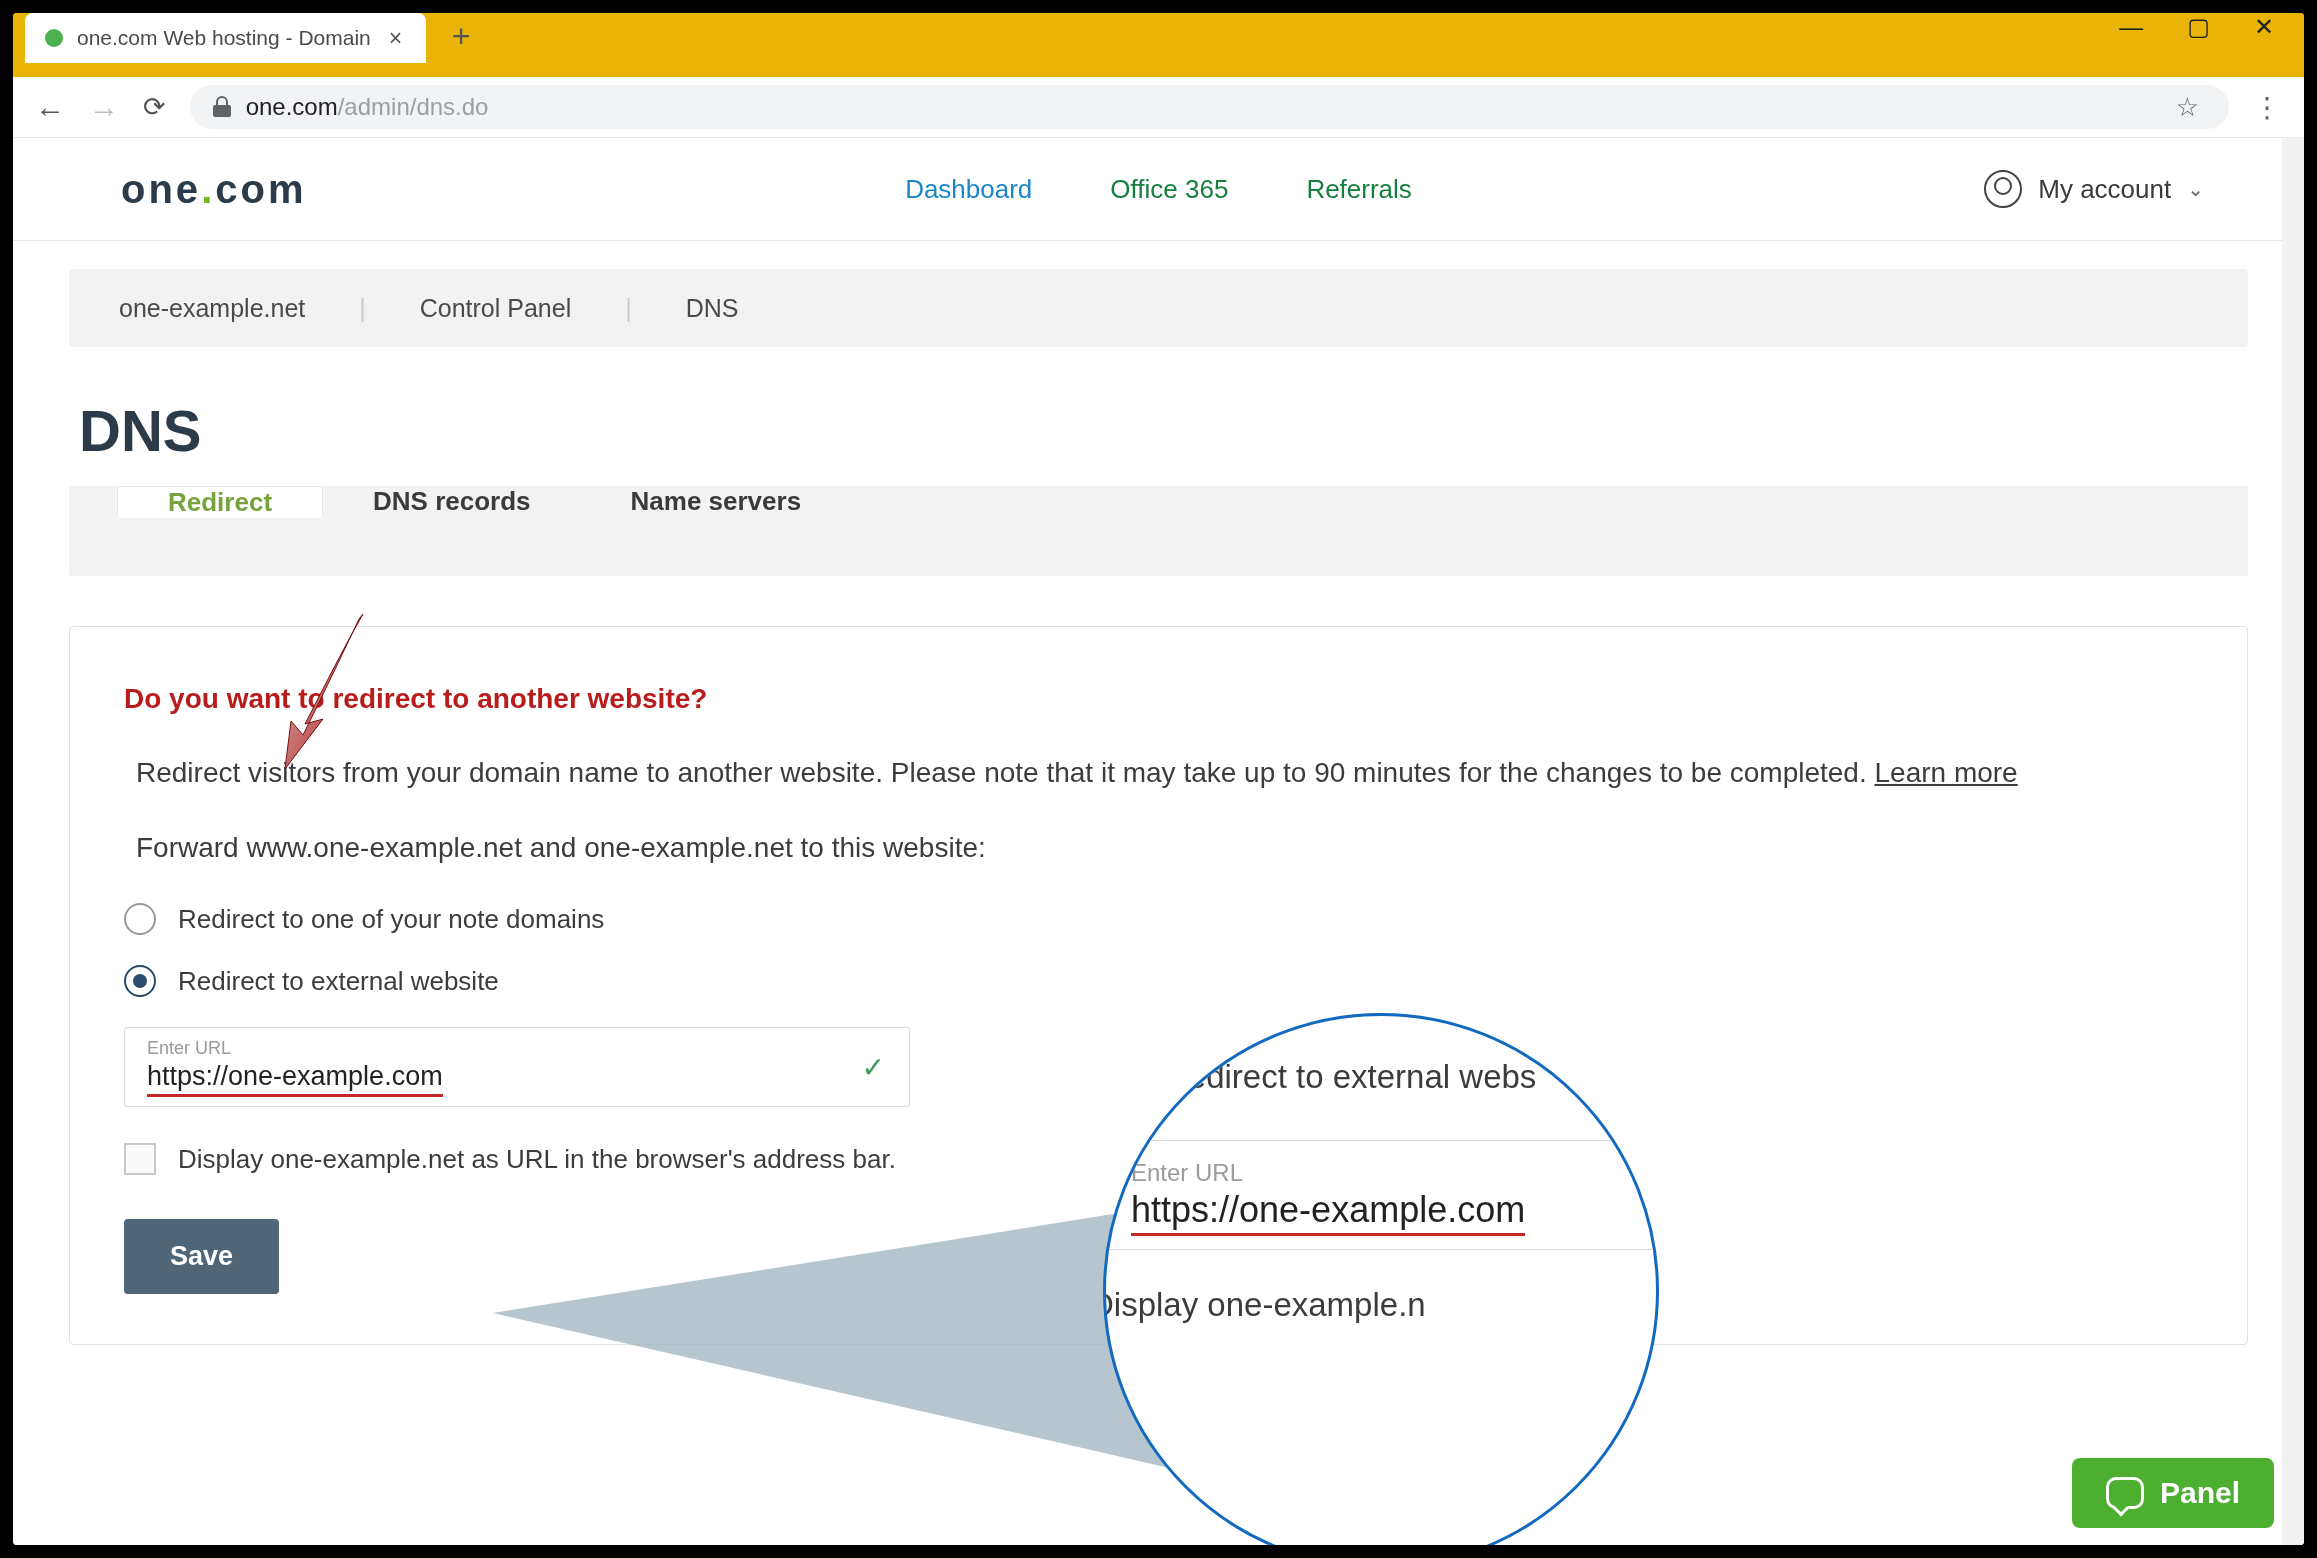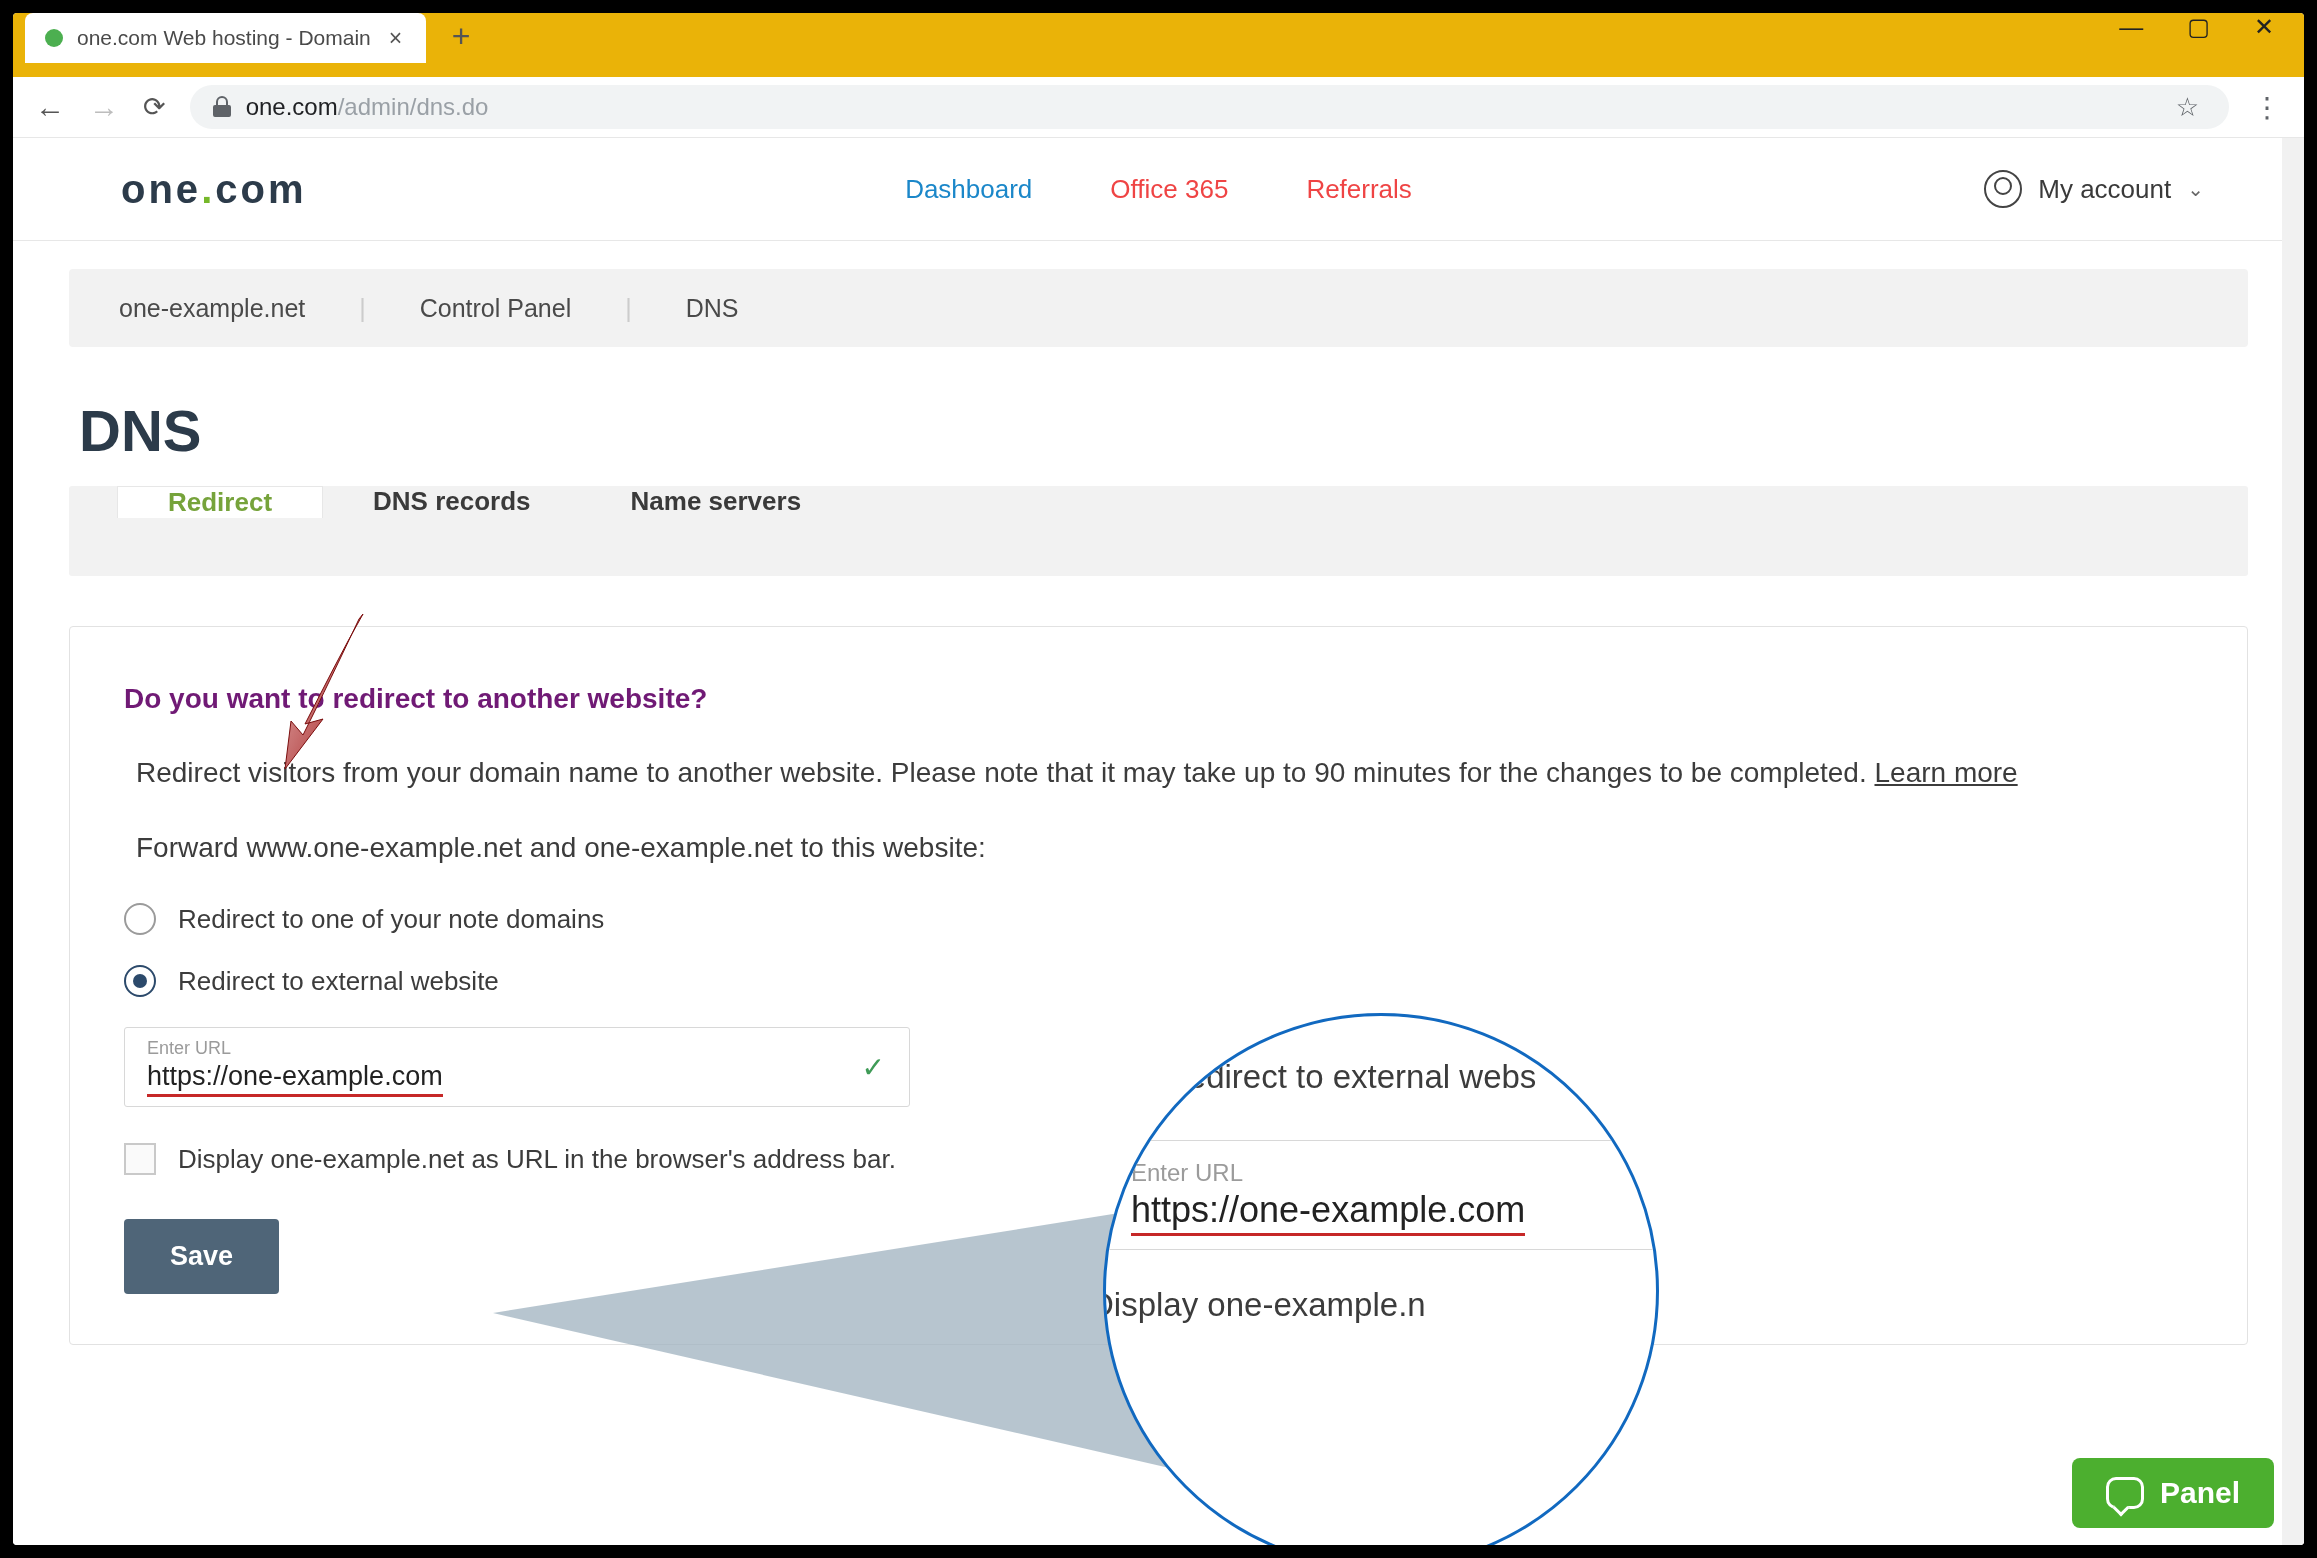--- a/index.html
+++ b/index.html
@@ -27,38 +27,38 @@
 .kebab{font-size:28px;color:#5f6368;letter-spacing:1px;}
 
 
 .page{position:relative;height:calc(100% - 124px);overflow:hidden;background:#fff;}
 .scrollbar-track{position:absolute;right:0;top:0;width:22px;height:100%;background:#f1f1f1;}
 
 .header{height:102px;border-bottom:1px solid #e7e7e7;display:flex;align-items:center;padding:0 100px 0 108px;}
 .logo{font-size:40px;font-weight:600;letter-spacing:3px;color:#2c3b4a;}
 .logo .dot{color:#76b82a;}
 .topnav{display:flex;gap:78px;margin-left:auto;margin-right:auto;}
-.topnav a{font-size:26px;color:#ef4444;text-decoration:none;cursor:pointer;}
+.topnav a{font-size:26px;color:#15803d;text-decoration:none;cursor:pointer;}
 .topnav a.active{color:#1b87c9;}
 .account{display:flex;align-items:center;gap:16px;font-size:26px;color:#3a3a3a;cursor:pointer;}
 .avatar-circ{width:34px;height:34px;border:2px solid #444;border-radius:50%;display:flex;align-items:center;justify-content:center;}
 .avatar-circ::after{content:"";width:14px;height:14px;border:2px solid #444;border-radius:50%;display:block;position:relative;top:-3px;}
 .chev{font-size:20px;color:#666;}
 
 .content{padding:28px 56px 0 56px;position:relative;}
 .breadcrumb{background:#f2f2f2;border-radius:4px;height:78px;display:flex;align-items:center;padding:0 50px;gap:54px;font-size:25px;color:#4a4a4a;}
 .breadcrumb .sep{color:#ccc;}
 .page-title{font-size:58px;font-weight:700;color:#2c3b4a;margin:50px 0 22px 10px;}
 
 .tabs-row{background:#f2f2f2;display:flex;border-radius:3px;height:90px;align-items:flex-start;}
 .tab-item{padding:0 50px;display:flex;align-items:center;font-size:26px;font-weight:600;color:#3a3a3a;cursor:pointer;}
 .tab-item.active{background:#fff;color:#76a33b;border-top:1px solid #e7e7e7;border-left:1px solid #e7e7e7;border-right:1px solid #e7e7e7;margin-left:48px;}
 
 .panel{border:1px solid #e2e2e2;border-radius:4px;margin-top:50px;padding:56px 54px 50px 54px;background:#fff;}
-.panel h3{font-size:28px;color:#701a75;margin:0 0 38px 0;font-weight:700;}
+.panel h3{font-size:28px;color:#b91c1c;margin:0 0 38px 0;font-weight:700;}
 .panel p{font-size:28px;color:#3c3c3c;margin:0 0 36px 12px;line-height:1.4;}
 .panel p a{color:#3c3c3c;text-decoration:underline;}
 .fwd-label{font-size:26px;color:#3c3c3c;margin:0 0 32px 0;}
 
 .radio-row{display:flex;align-items:center;gap:22px;margin-bottom:30px;font-size:26px;color:#3c3c3c;}
 .radio{width:28px;height:28px;border:2px solid #9b9b9b;border-radius:50%;display:flex;align-items:center;justify-content:center;cursor:pointer;}
 .radio.checked{border-color:#2c4a6b;}
 .radio.checked::after{content:"";width:14px;height:14px;background:#2c4a6b;border-radius:50%;}
 
 .input-wrap{border:1px solid #d8d8d8;border-radius:3px;padding:10px 22px 14px 22px;width:740px;margin:22px 0 36px 0;position:relative;}

